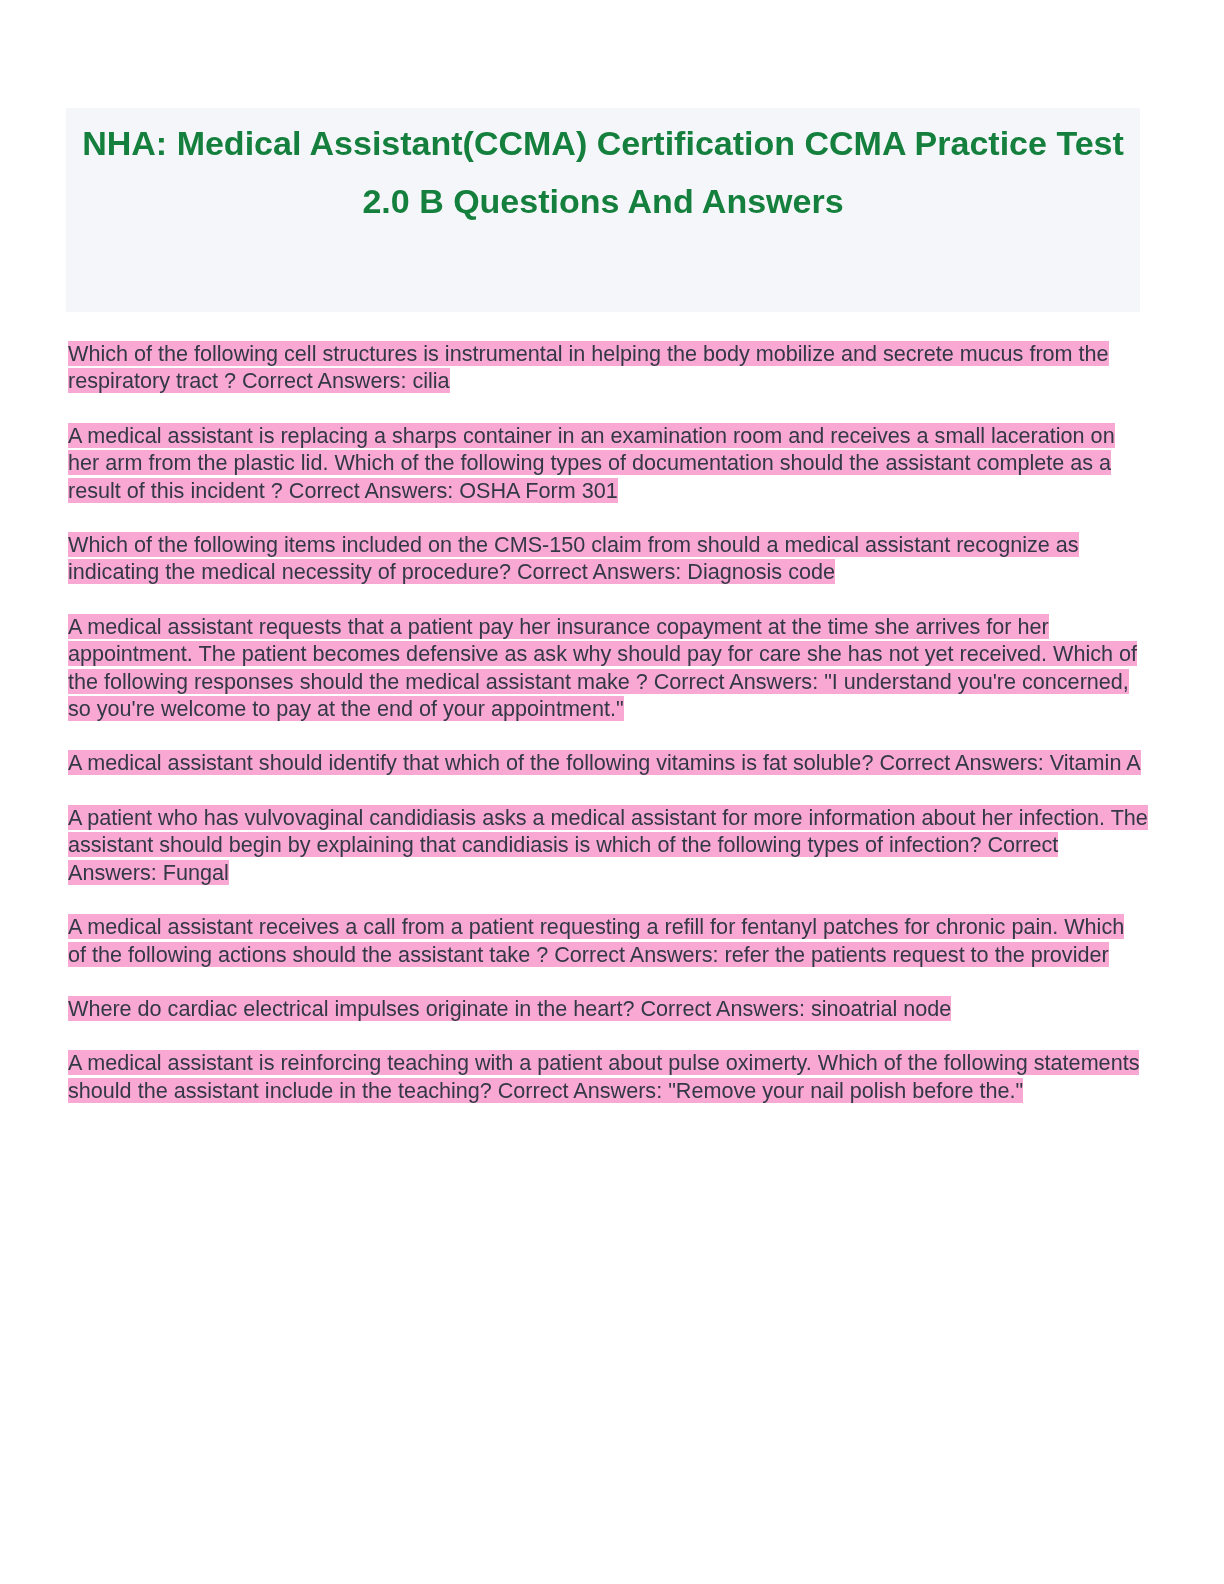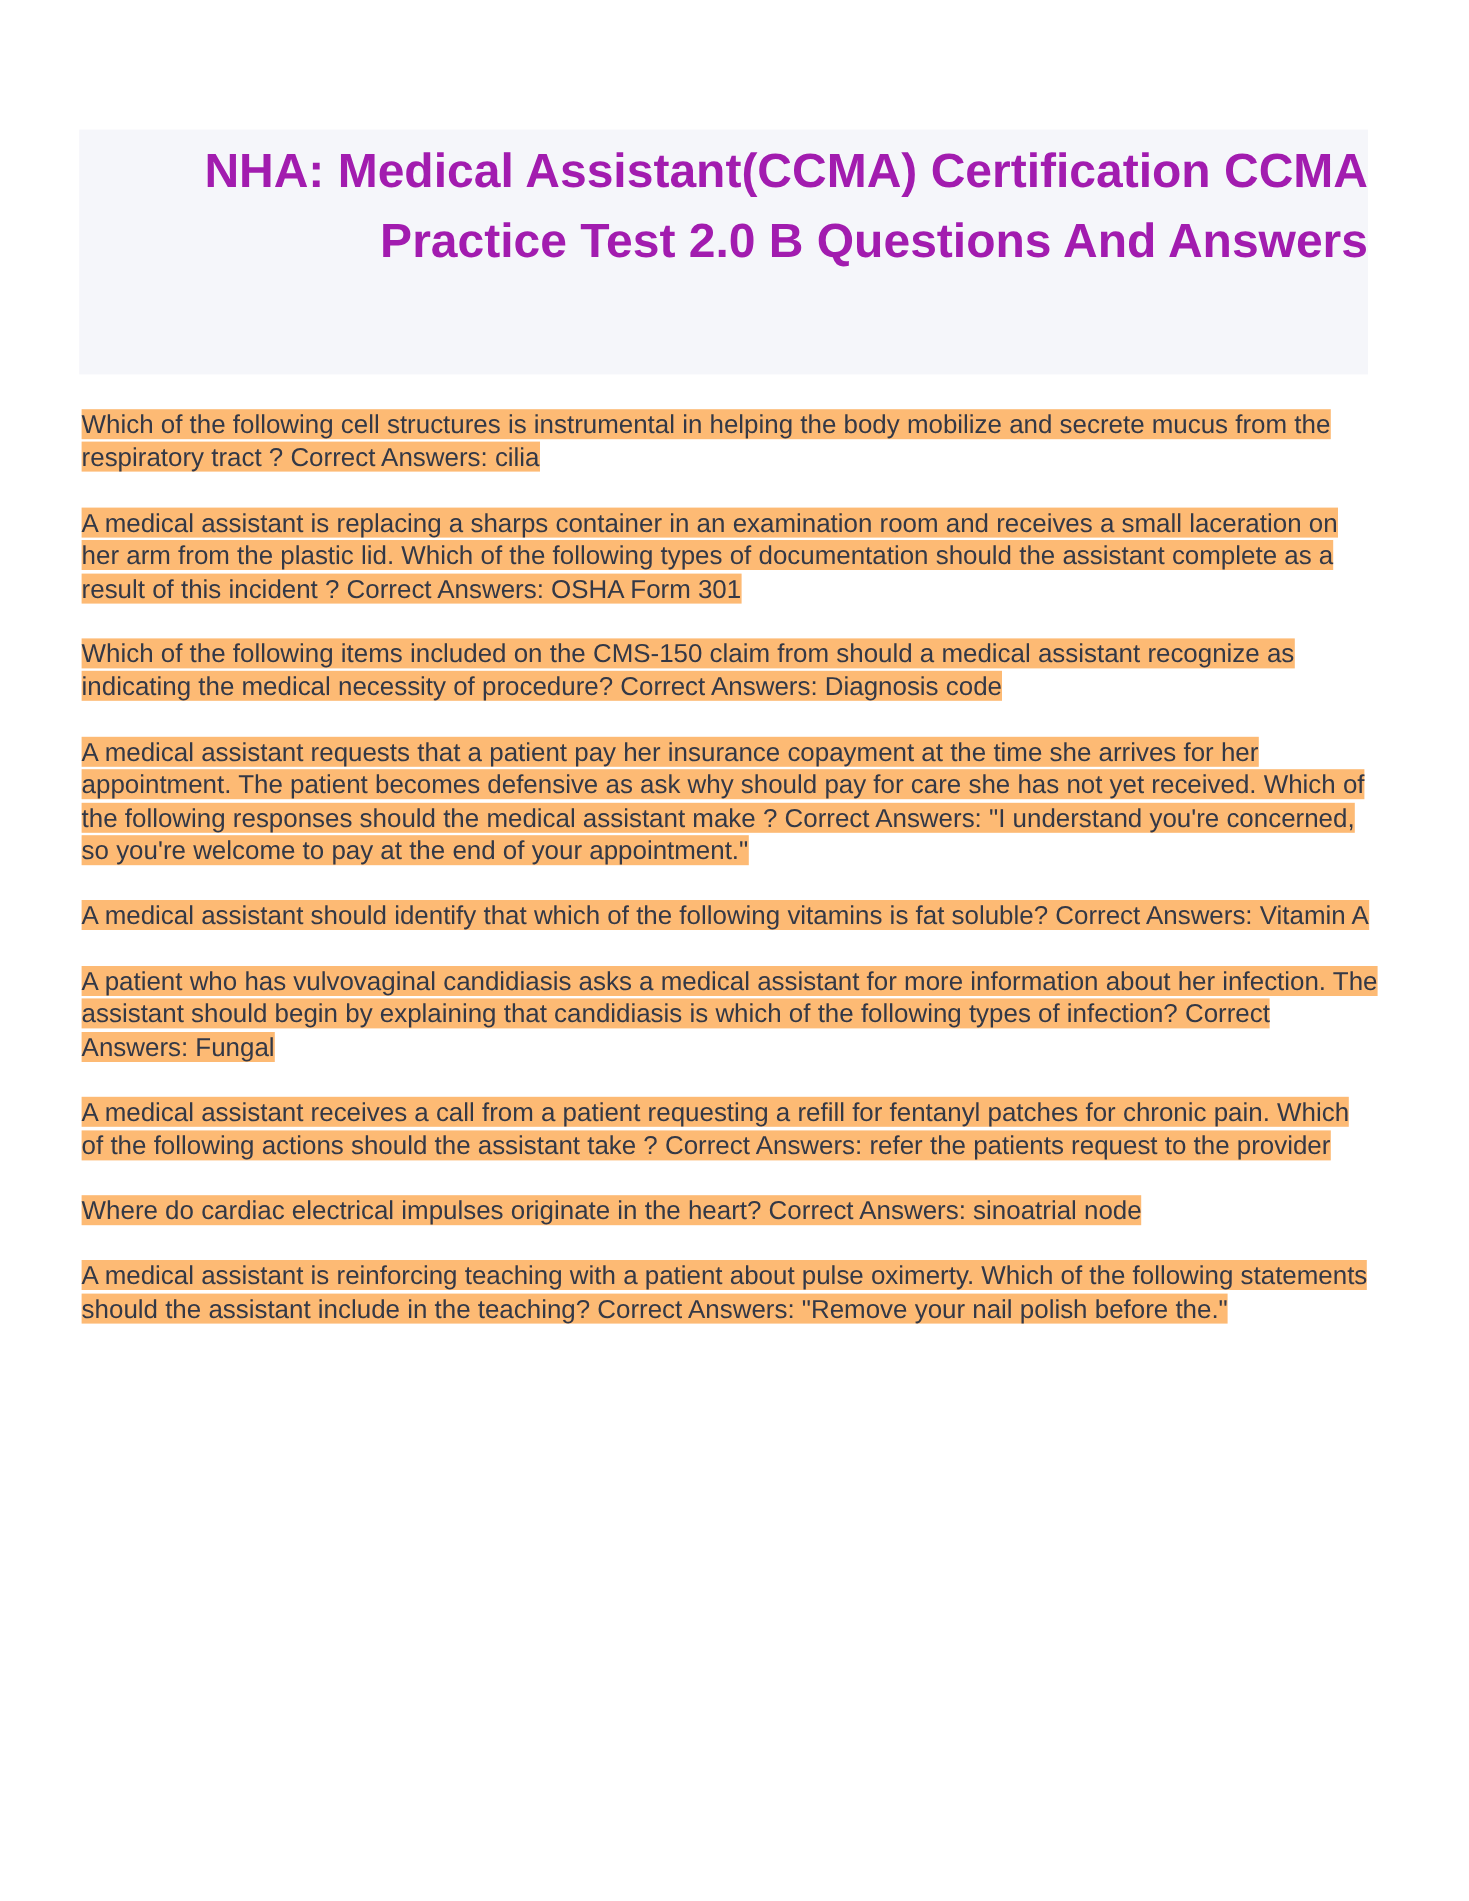--- a/index.html
+++ b/index.html
@@ -4,31 +4,31 @@
 <style>
   html, body { margin: 0; padding: 0; background: #ffffff; }
   body { width: 1224px; height: 1584px; position: relative; overflow: hidden; }
   .title-box {
     position: absolute; left: 66px; top: 108px; width: 1074px; height: 204px;
     background: #f5f6fa;
   }
   .title {
     margin: 0; padding-top: 6px;
     font-family: "Liberation Sans", sans-serif; font-weight: bold;
-    font-size: 40px; line-height: 58px; color: #a21caf;
-    text-align: right; letter-spacing: 0;
+    font-size: 34px; line-height: 58px; color: #15803d;
+    text-align: center; letter-spacing: 0;
   }
   .content { position: absolute; left: 68px; top: 340px; width: 1080px; }
   .qa {
     margin: 0 0 27px 0;
     font-family: "Liberation Sans", sans-serif;
     font-size: 21.6px; line-height: 27.4px; color: #333846;
   }
   .qa span.hl {
-    background: #fdba74;
+    background: #f9a8d4;
     -webkit-box-decoration-break: clone; box-decoration-break: clone;
   }
 </style>
 </head>
 <body>
 
 <div class="title-box">
   <h1 class="title">NHA: Medical Assistant(CCMA) Certification CCMA Practice Test 2.0 B Questions And Answers</h1>
 </div>
 

